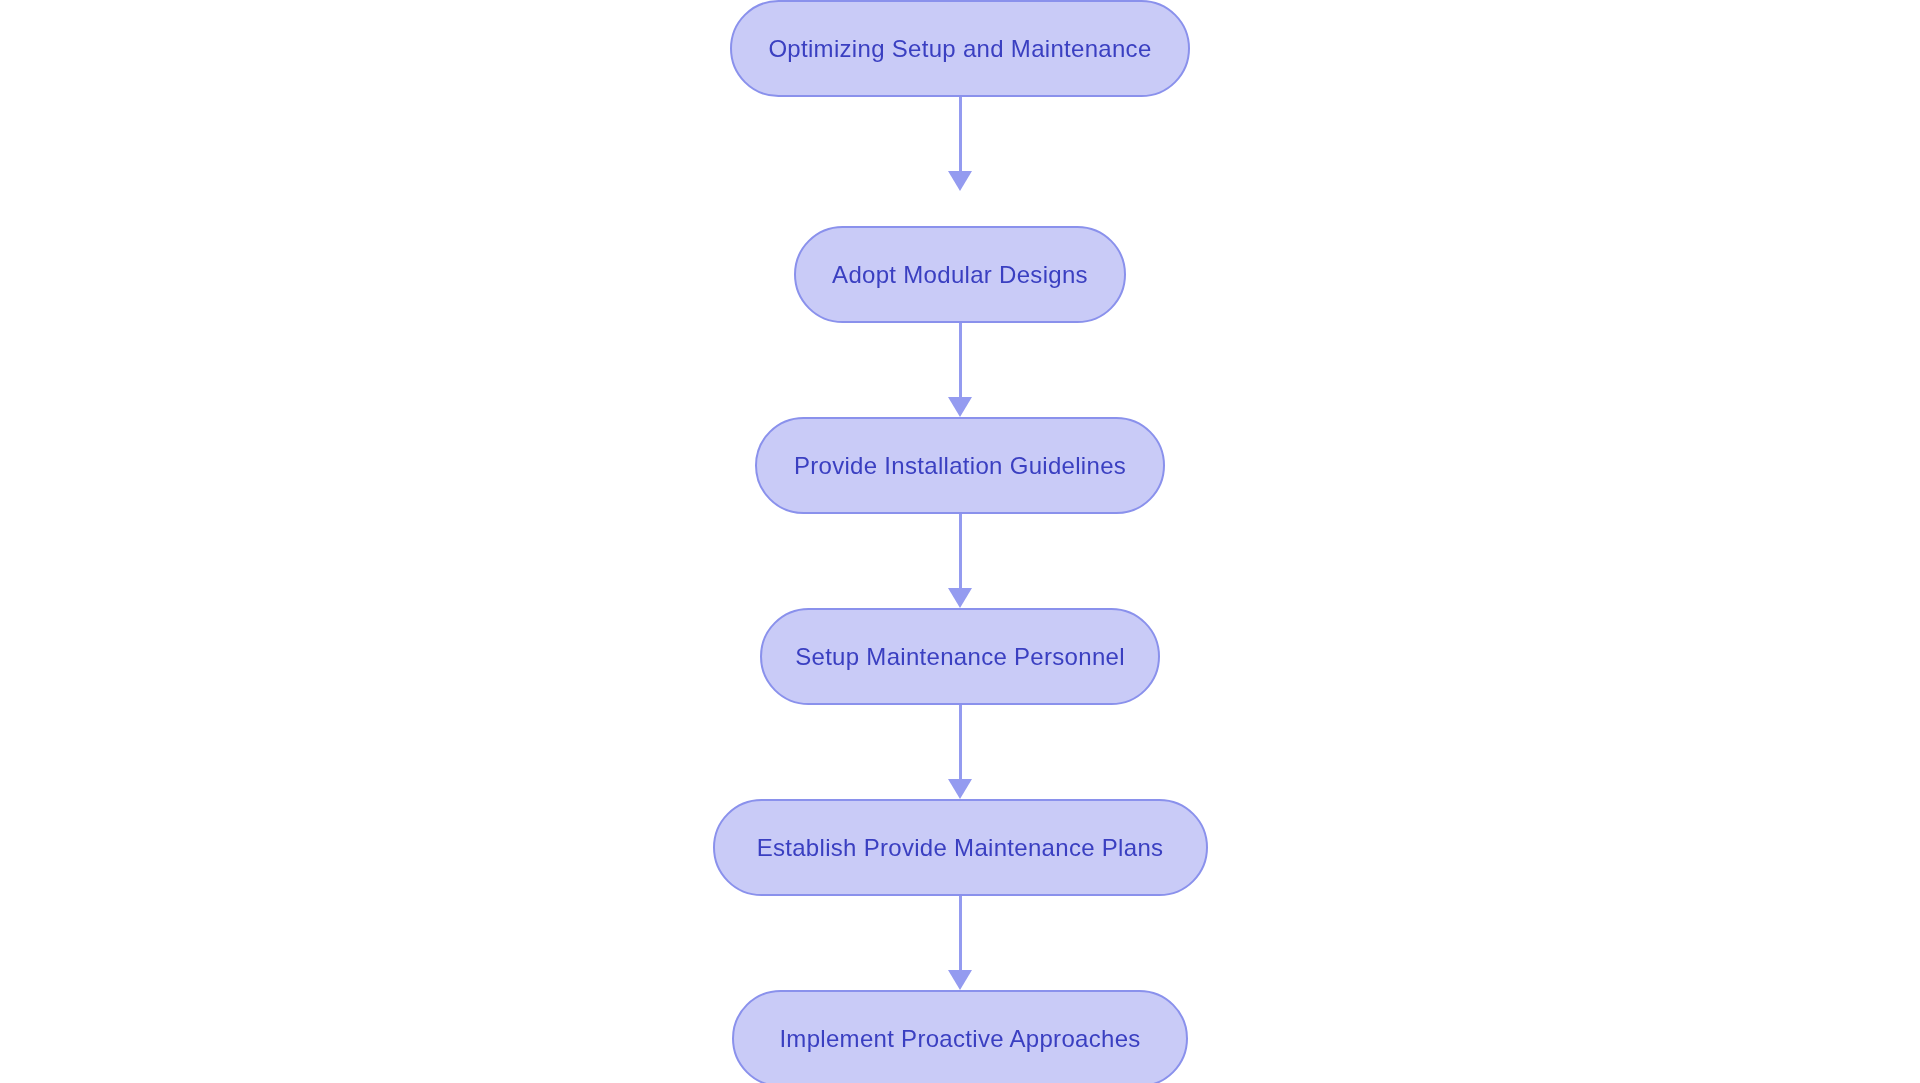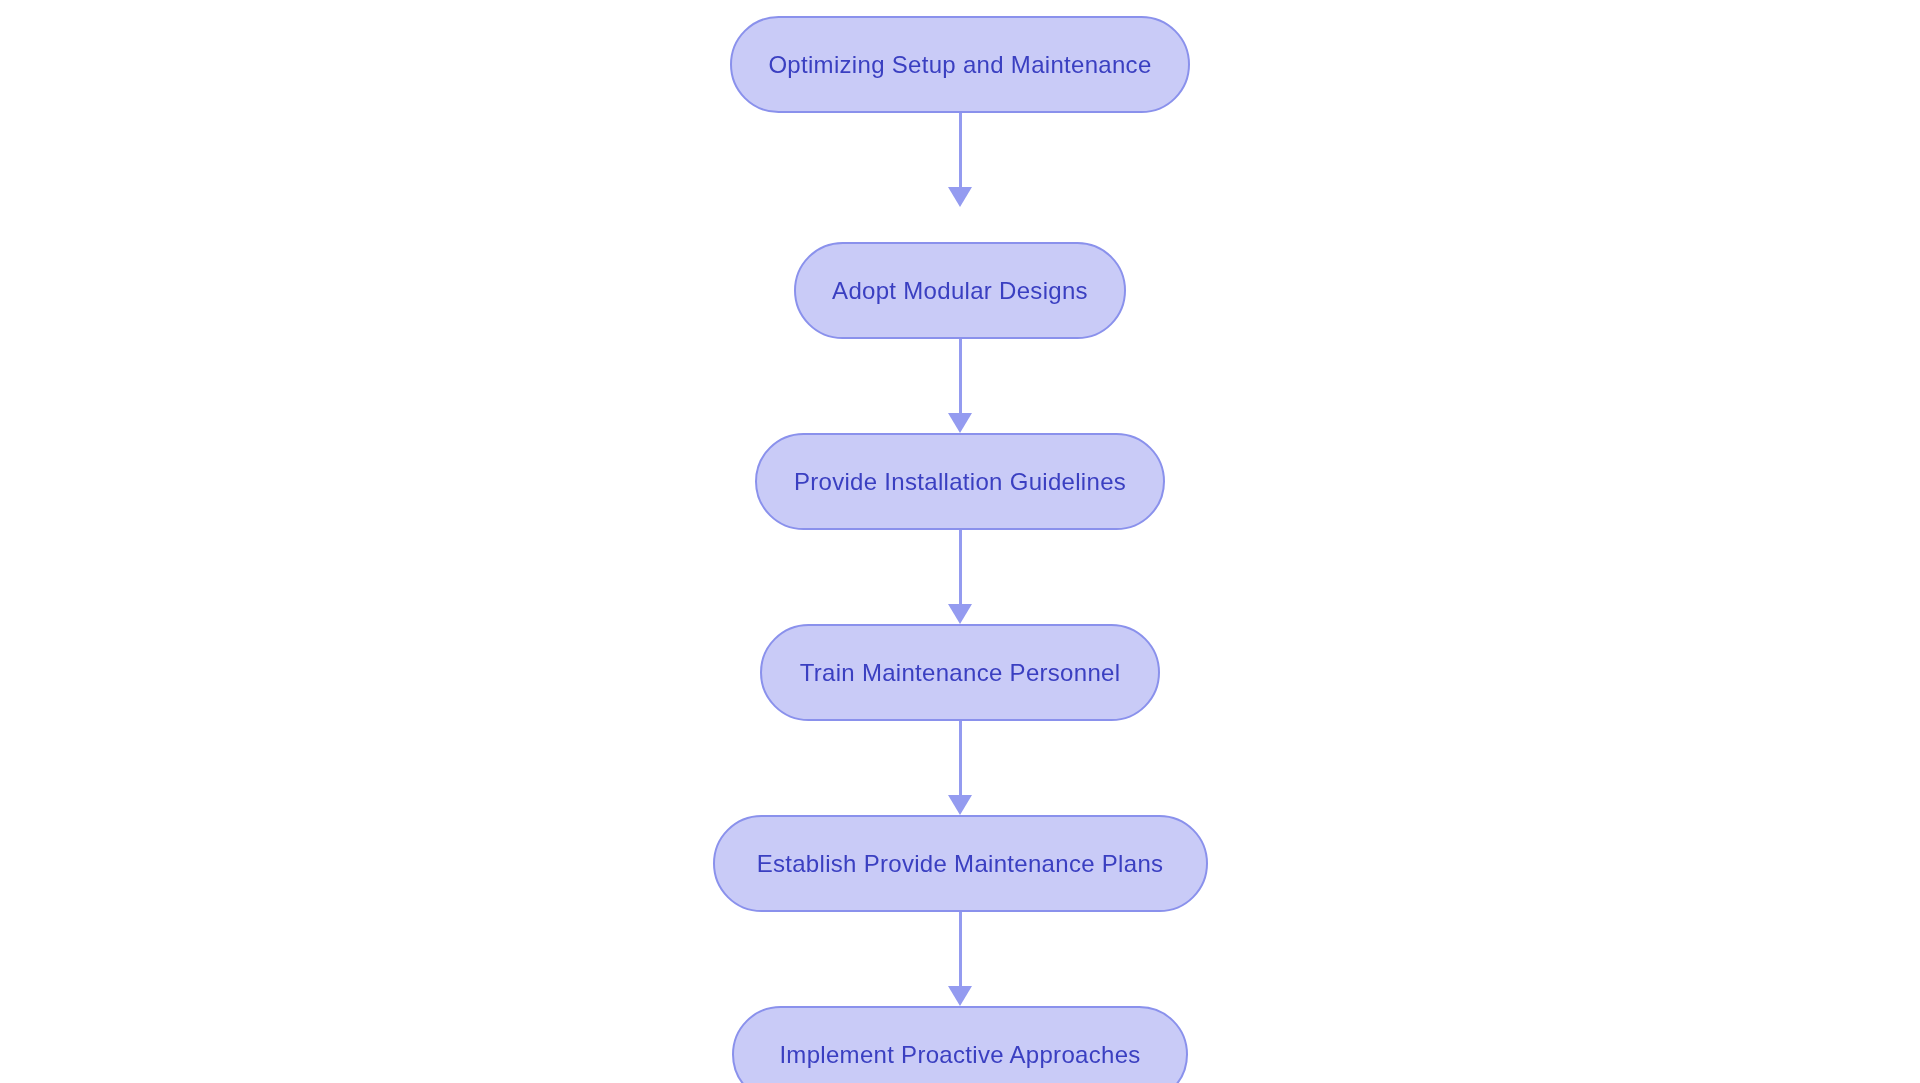--- a/index.html
+++ b/index.html
@@ -6,21 +6,20 @@
     margin: 0;
     padding: 0;
     background: var(--background, #ffffff);
     font-family: "Liberation Sans", sans-serif;
   }
   .canvas {
     position: relative;
     width: 1920px;
     height: 1083px;
     box-sizing: border-box;
-    padding-top: 16px;
     display: flex;
     flex-direction: column;
     align-items: center;
     background: var(--background, #ffffff);
     overflow: hidden;
   }
   .node {
     height: 97px;
     box-sizing: border-box;
     border-radius: 48.5px;
@@ -92,21 +91,21 @@
   <div class="node w3">
     <span class="node-label">Provide Installation Guidelines</span>
   </div>
 
   <div class="connector">
     <div class="arrow-line"></div>
     <div class="arrow-head"></div>
   </div>
 
   <div class="node w4">
-    <span class="node-label">Train Maintenance Personnel</span>
+    <span class="node-label">Setup Maintenance Personnel</span>
   </div>
 
   <div class="connector">
     <div class="arrow-line"></div>
     <div class="arrow-head"></div>
   </div>
 
   <div class="node w5">
     <span class="node-label">Establish Provide Maintenance Plans</span>
   </div>

